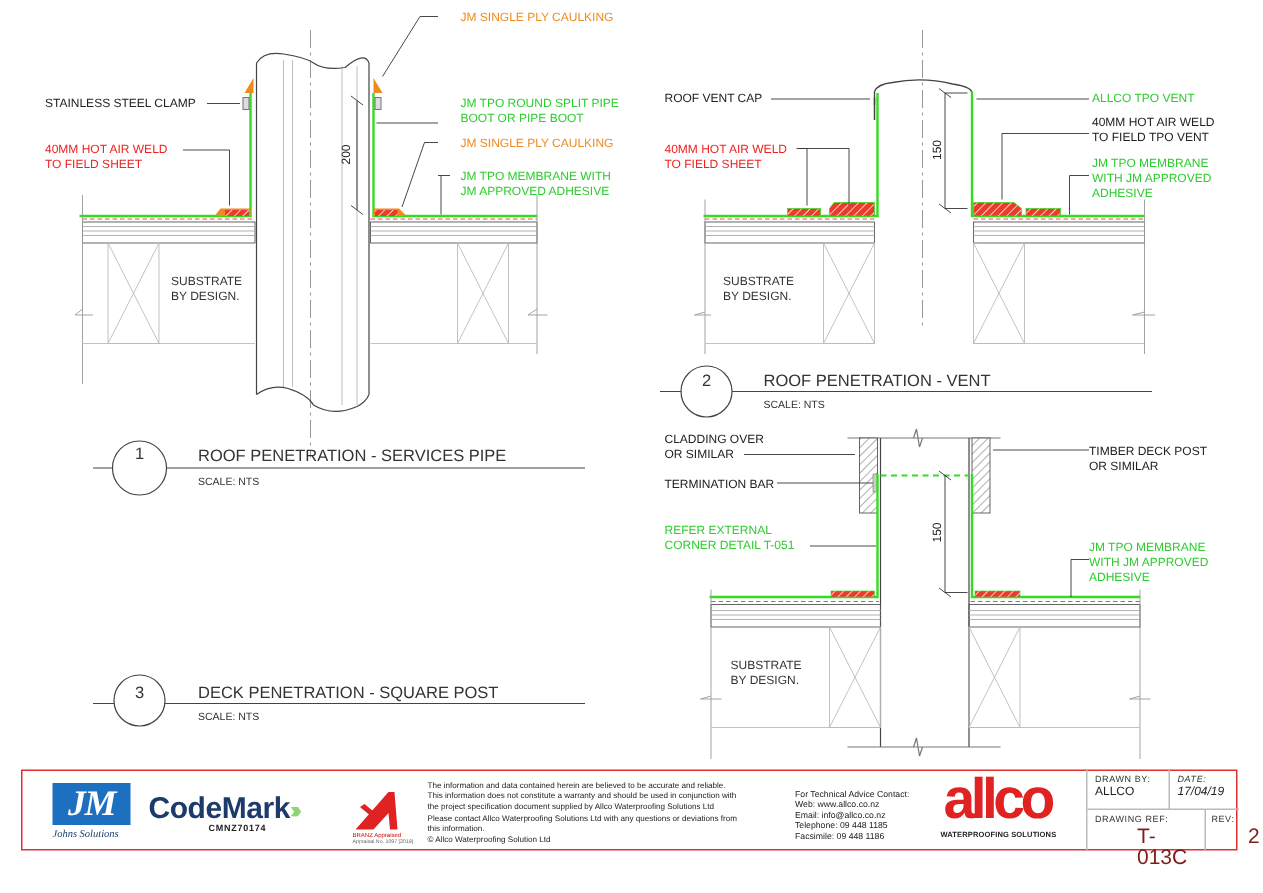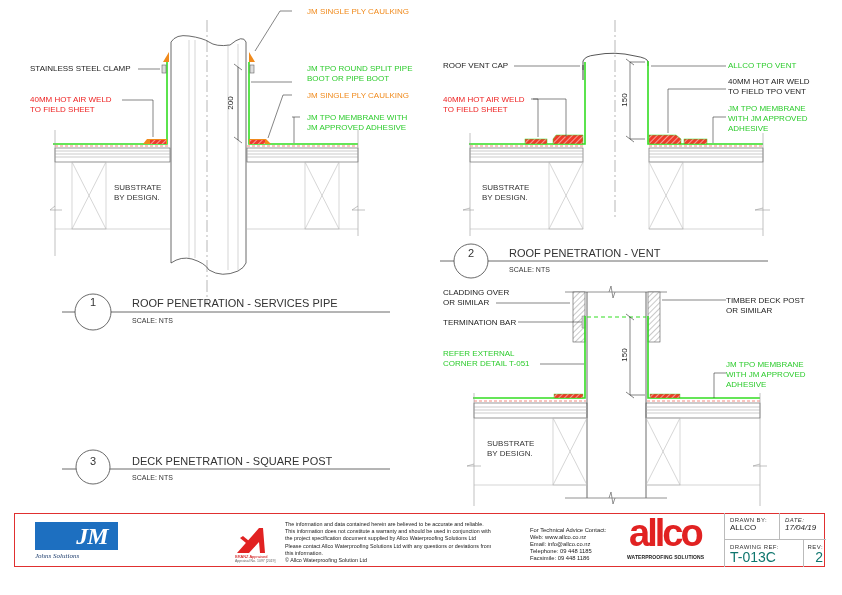--- a/index.html
+++ b/index.html
@@ -11,39 +11,39 @@
   .grn { fill: #2ecc2e; }
   .org { fill: #f08a1c; }
   .red { fill: #ee2222; }
   .title { font-size: 11px; fill: #333; }
   .scale { font-size: 7px; fill: #333; }
   .sub { font-size: 8px; fill: #333; }
   .dim { font-size: 8px; fill: #222; }
 
   .titleblock { position: absolute; left: 14px; top: 513px; width: 811px; height: 54px; border: 1.5px solid #e03030; box-sizing: border-box; background: #fff; }
   .jm-logo { position: absolute; left: 20px; top: 8px; width: 54px; height: 40px; }
-  .jm-mark { position: absolute; left: 0; top: 0; width: 52px; height: 28px; background: #1d6fc0; color: #fff; font-weight: bold; font-style: italic; font-size: 24px; line-height: 28px; text-align: center; letter-spacing: -1px; font-family: "Liberation Serif", serif; padding-left: 31px; }
+  .jm-mark { position: absolute; left: 0; top: 0; width: 52px; height: 28px; background: #1d6fc0; color: #fff; font-weight: bold; font-style: italic; font-size: 24px; line-height: 28px; text-align: center; letter-spacing: -1px; font-family: "Liberation Serif", serif; }
   .jm-name { position: absolute; left: 0; top: 30px; font-size: 7px; font-style: italic; color: #1c3b6b; font-family: "Liberation Serif", serif; white-space: nowrap; }
   .codemark { position: absolute; left: 84px; top: 14px; width: 135px; }
   .codemark-word { font-size: 20px; font-weight: bold; color: #1c3b6b; letter-spacing: -0.3px; }
   .codemark-chev { color: #8fd47a; font-size: 16px; font-weight: bold; letter-spacing: -4px; }
   .codemark-id { position: absolute; left: 40px; top: 22px; font-size: 6px; font-weight: bold; color: #222; letter-spacing: 0.5px; }
   .branz { position: absolute; left: 220px; top: 12px; width: 45px; height: 38px; }
   .branz-lbl { position: absolute; left: 0; top: 28px; font-size: 4px; color: #c00; white-space: nowrap; }
   .branz-sub { position: absolute; left: 0; top: 33px; font-size: 3.5px; color: #666; white-space: nowrap; }
   .disclaimer { position: absolute; left: 270px; top: 7px; width: 250px; font-size: 5.4px; line-height: 7.2px; color: #222; }
   .contact { position: absolute; left: 515px; top: 13px; width: 100px; font-size: 5.8px; line-height: 7px; color: #222; }
   .allco { position: absolute; left: 608px; top: 2px; width: 100px; height: 48px; }
   .allco-word { position: absolute; left: 6px; top: -4px; font-size: 38px; font-weight: bold; color: #e12222; letter-spacing: -3px; font-family: "Liberation Sans", sans-serif; }
   .allco-sub { position: absolute; left: 4px; top: 38px; font-size: 5px; font-weight: bold; color: #222; white-space: nowrap; letter-spacing: 0.1px; }
   .tb-grid { position: absolute; left: 709px; top: -1px; width: 101px; height: 54px; border-left: 1px solid #bbb; }
   .tb-cell { position: absolute; box-sizing: border-box; border-color: #bbb; border-style: solid; border-width: 0; }
   .tb-cap { font-size: 6px; color: #333; letter-spacing: 0.4px; display: block; }
   .tb-val { font-size: 8px; color: #222; display: block; }
-  .tb-big { font-size: 14px; color: #0f766e; display: block; line-height: 14px; }
+  .tb-big { font-size: 14px; color: #7f1d1d; display: block; line-height: 14px; margin-left: 28px; }
 </style>
 </head>
 <body>
 
 <svg class="drawing" viewBox="0 0 842 595" xmlns="http://www.w3.org/2000/svg">
   <defs>
     <pattern id="weldHatch" width="4" height="4" patternUnits="userSpaceOnUse" patternTransform="rotate(45)">
       <rect width="4" height="4" fill="#ee3a2a"></rect>
       <line x1="0" y1="0" x2="0" y2="4" stroke="#ffffff" stroke-width="1"></line>
     </pattern>
@@ -299,20 +299,24 @@
     <text x="132" y="465" class="title">DECK PENETRATION - SQUARE POST</text>
     <text x="132" y="480" class="scale">SCALE: NTS</text>
   </g>
 </svg>
 
 <div class="titleblock">
   <div class="jm-logo">
     <div class="jm-mark">JM</div>
     <div class="jm-name">Johns Solutions</div>
   </div>
+  <div class="codemark">
+    <span class="codemark-word">CodeMark</span><span class="codemark-chev">›››</span>
+    <div class="codemark-id">CMNZ70174</div>
+  </div>
   <div class="branz">
     <svg width="34" height="28" viewBox="0 0 34 28">
       <polygon points="2,27 24,2 28,2 30,27 25,27 24,16 14,27" fill="#e12222"></polygon>
       <polygon points="8,10 20,20 17,22 5,12" fill="#e12222"></polygon>
     </svg>
     <div class="branz-lbl">BRANZ Appraised</div>
     <div class="branz-sub">Appraisal No. 1097 [2019]</div>
   </div>
   <div class="disclaimer">
     <div>The information and data contained herein are believed to be accurate and reliable.</div>

